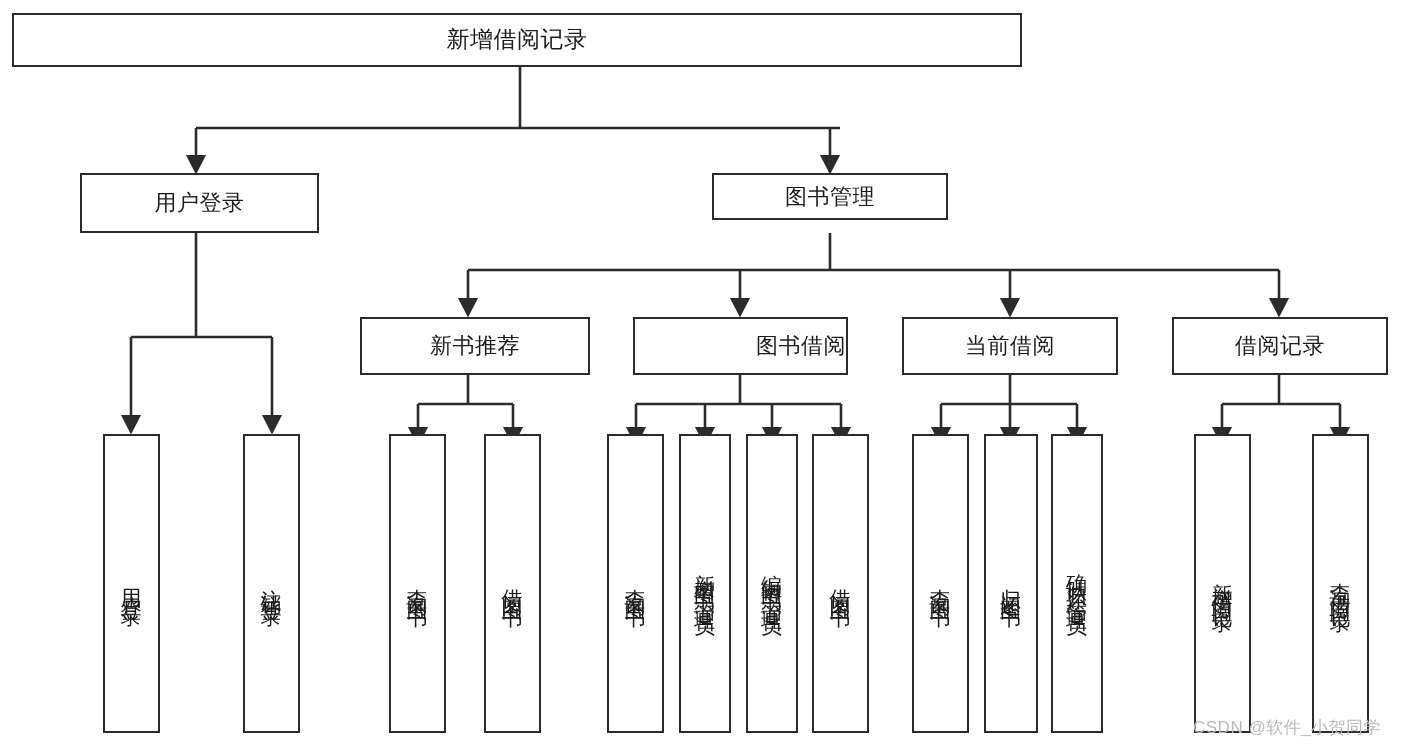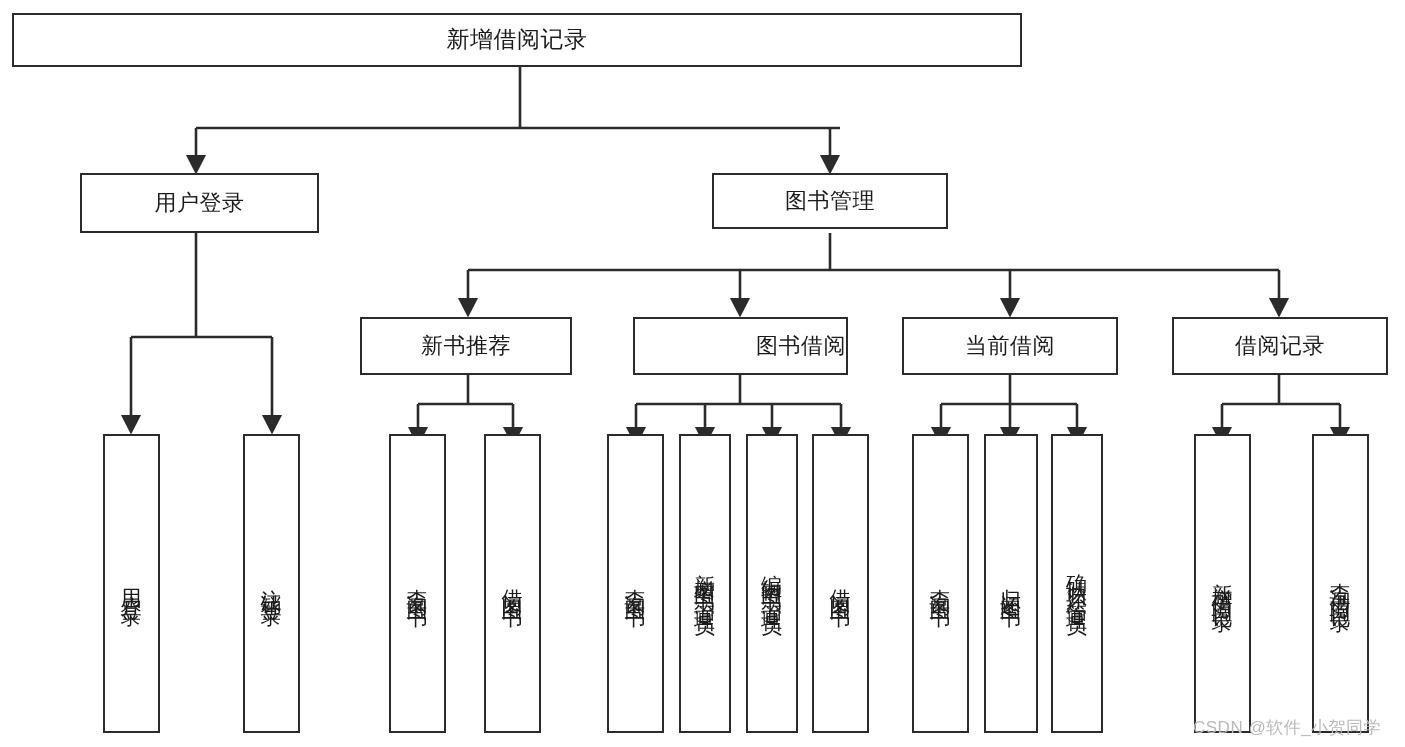--- a/index.html
+++ b/index.html
@@ -132,25 +132,25 @@
     </g>
   </svg>
 
   <div class="node horiz root" style="left:12px; top:13px; width:1010px; height:54px;">
     <span class="node-label">新增借阅记录</span>
   </div>
 
   <div class="node horiz" style="left:80px; top:173px; width:239px; height:60px;">
     <span class="node-label">用户登录</span>
   </div>
-  <div class="node horiz" style="left:712px; top:173px; width:236px; height:56px;">
+  <div class="node horiz" style="left:712px; top:173px; width:236px; height:47px;">
     <span class="node-label">图书管理</span>
   </div>
 
-  <div class="node horiz" style="left:360px; top:317px; width:212px; height:58px;">
+  <div class="node horiz" style="left:360px; top:317px; width:230px; height:58px;">
     <span class="node-label">新书推荐</span>
   </div>
   <div class="node horiz" style="left:633px; top:317px; width:215px; height:58px;justify-content:flex-end;">
     <span class="node-label">图书借阅</span>
   </div>
   <div class="node horiz" style="left:902px; top:317px; width:216px; height:58px;">
     <span class="node-label">当前借阅</span>
   </div>
   <div class="node horiz" style="left:1172px; top:317px; width:216px; height:58px;">
     <span class="node-label">借阅记录</span>

